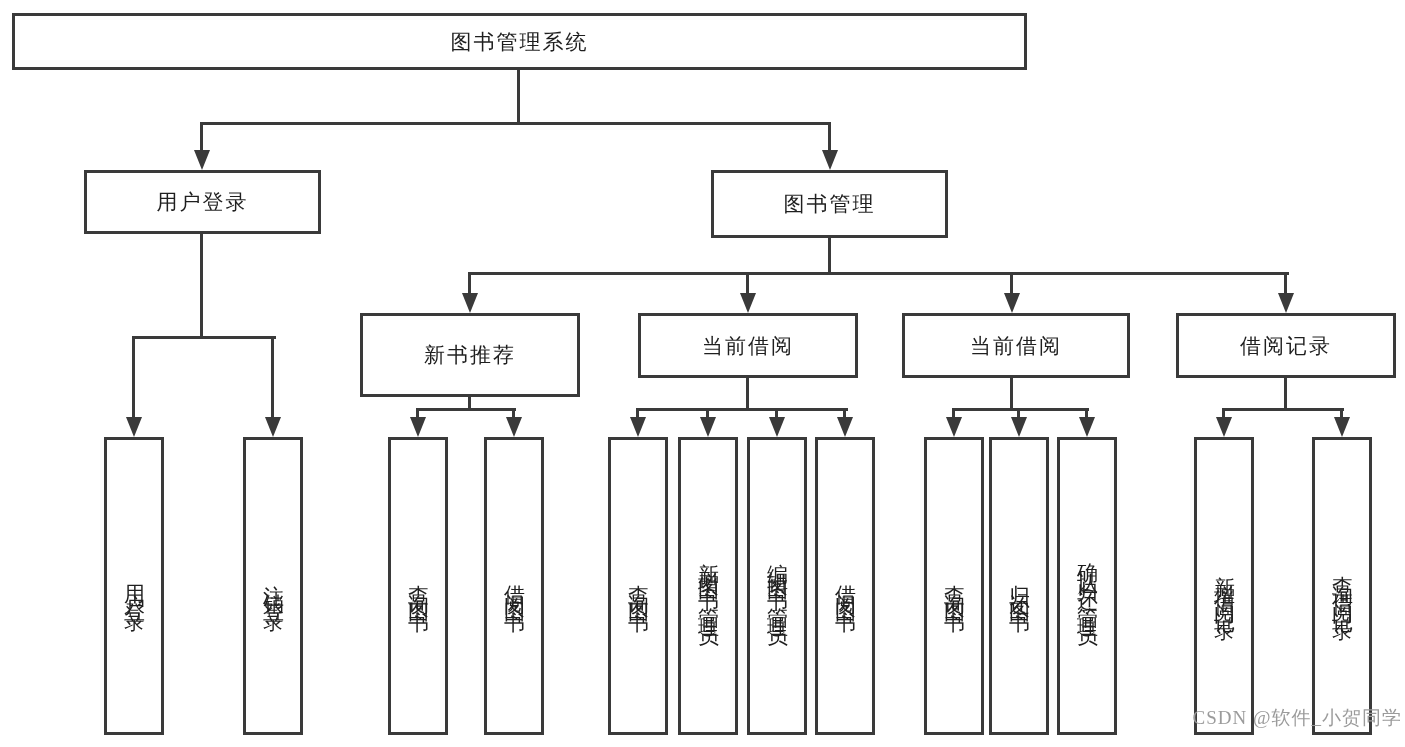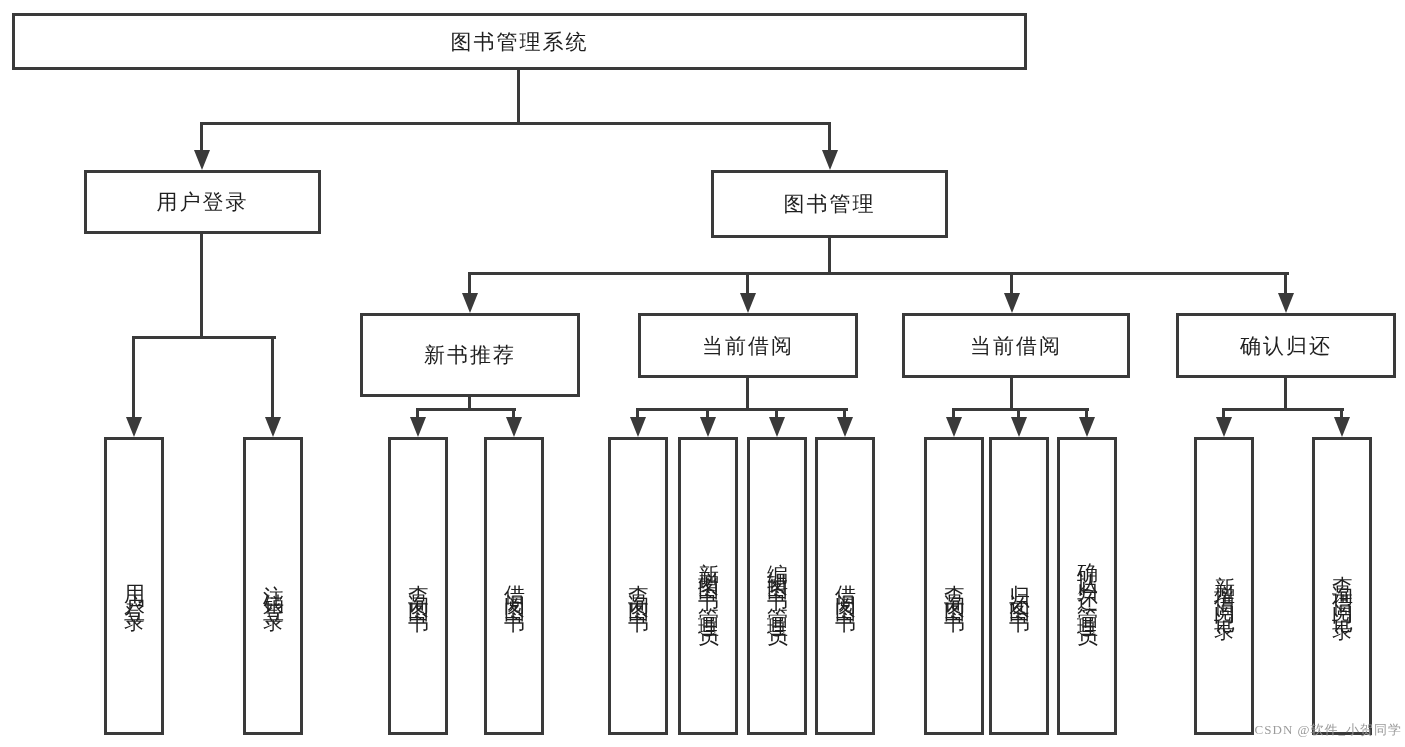--- a/index.html
+++ b/index.html
@@ -20,21 +20,21 @@
   }
   .h,.v{position:absolute;background:var(--line);z-index:1;}
   .h{height:3px;}
   .v{width:3px;}
   .ar{
     position:absolute;width:0;height:0;z-index:1;
     border-left:8px solid transparent;border-right:8px solid transparent;
     border-top:20px solid var(--line);
   }
   .wm{
-    position:absolute;right:3px;bottom:8px;font-size:13px;letter-spacing:1px;
+    position:absolute;right:3px;bottom:16px;font-size:19px;letter-spacing:1px;
     color:var(--wm);z-index:5;white-space:nowrap;
   }
 </style>
 </head>
 <body>
 
 <div class="stage" style="color: rgb(31, 31, 31); background: rgb(255, 255, 255);">
 
   <div class="box" style="left:12px;top:13px;width:1015px;height:57px">
     <span class="lbl">图书管理系统</span>
@@ -50,21 +50,21 @@
   <div class="box" style="left:360px;top:313px;width:220px;height:84px">
     <span class="lbl">新书推荐</span>
   </div>
   <div class="box" style="left:638px;top:313px;width:220px;height:65px">
     <span class="lbl">当前借阅</span>
   </div>
   <div class="box" style="left:902px;top:313px;width:228px;height:65px">
     <span class="lbl">当前借阅</span>
   </div>
   <div class="box" style="left:1176px;top:313px;width:220px;height:65px">
-    <span class="lbl">确认归还</span>
+    <span class="lbl">借阅记录</span>
   </div>
 
   <div class="box leaf" style="left:104px;top:437px;width:60px;height:298px">
     <span class="lbl">用户登录</span>
   </div>
   <div class="box leaf" style="left:243px;top:437px;width:60px;height:298px">
     <span class="lbl">注销登录</span>
   </div>
 
   <div class="box leaf" style="left:388px;top:437px;width:60px;height:298px">

